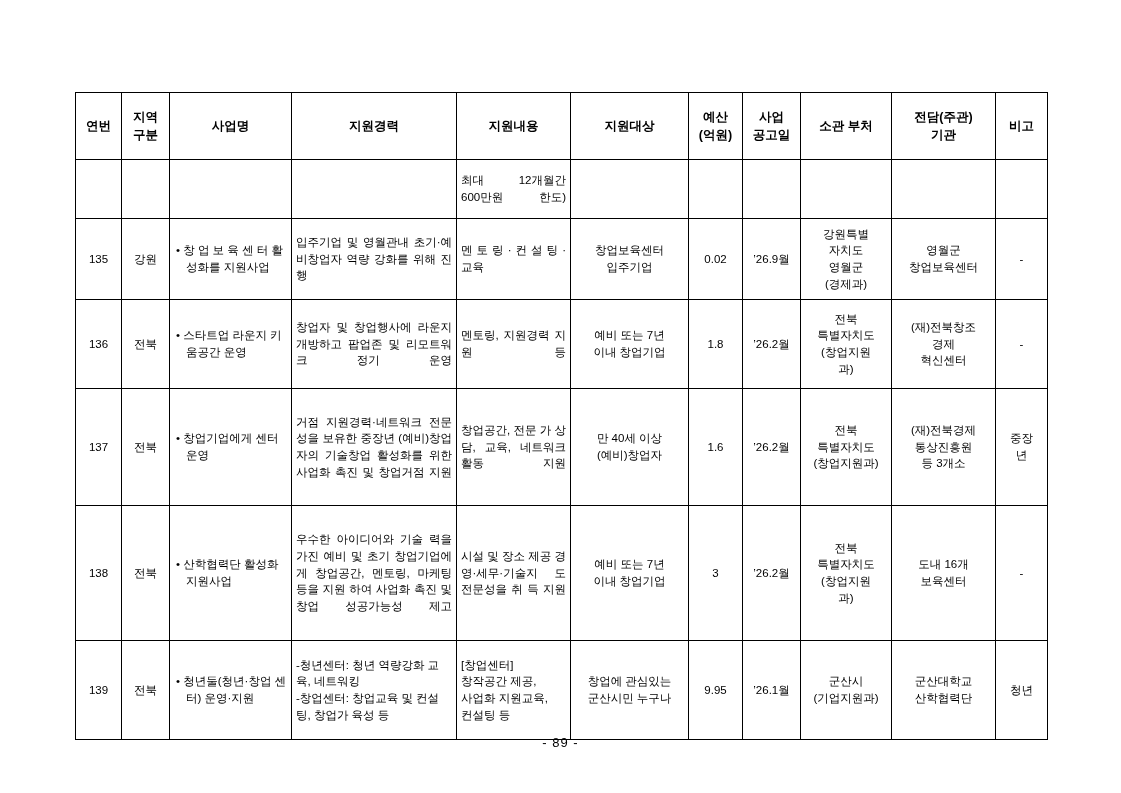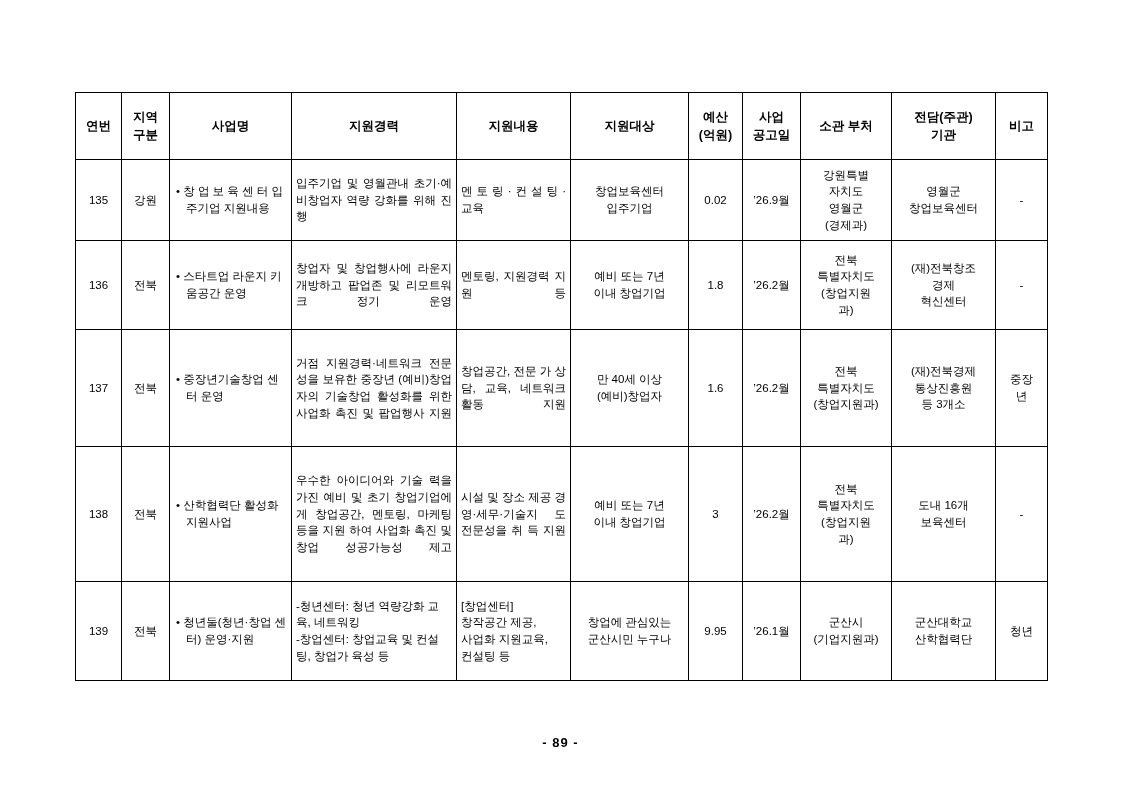--- a/index.html
+++ b/index.html
@@ -88,21 +88,20 @@
   .row-139 td { height: 92px; }
 
   .pager {
     position: absolute;
     left: 0;
     top: 735px;
     width: 1121px;
     text-align: center;
     font-size: 13px;
     letter-spacing: 1px;
-    font-weight: bold;
   }
 </style>
 </head>
 <body>
 
 <div class="page">
 
   <div class="table-wrap">
     <table class="grant-table">
       <colgroup>
@@ -139,26 +138,42 @@
           </th>
           <th>소관 부처</th>
           <th>
             <div>전담(주관)</div>
             <div>기관</div>
           </th>
           <th>비고</th>
         </tr>
       </thead>
       <tbody>
+        <tr class="cont-row">
+          <td></td>
+          <td></td>
+          <td></td>
+          <td></td>
+          <td class="center">
+            <span class="cont-text">최대  12개월간</span>
+            <span class="cont-text">600만원 한도)</span>
+          </td>
+          <td></td>
+          <td></td>
+          <td></td>
+          <td></td>
+          <td></td>
+          <td></td>
+        </tr>
 
         <tr class="row-135">
           <td class="center">135</td>
           <td class="center">강원</td>
           <td class="left">
-              <span class="biz-name">• 창 업 보 육 센 터 입주기업 지원내용</span>
+              <span class="biz-name">• 창 업 보 육 센 터 활성화를 지원사업</span>
             </td>
           <td class="justify">입주기업   및   영월관내 초기·예비창업자    역량 강화를 위해 진행</td>
           <td class="justify">멘 토 링 · 컨 설 팅 · 교육</td>
           <td class="center">창업보육센터<br>입주기업</td>
           <td class="center">0.02</td>
           <td class="center">’26.9월</td>
           <td class="center">강원특별<br>자치도<br>영월군<br>(경제과)</td>
           <td class="center">영월군<br>창업보육센터</td>
           <td class="center">-</td>
         </tr>
@@ -176,23 +191,23 @@
           <td class="center">’26.2월</td>
           <td class="center">전북<br>특별자치도<br>(창업지원<br>과)</td>
           <td class="center">(재)전북창조<br>경제<br>혁신센터</td>
           <td class="center">-</td>
         </tr>
 
         <tr class="row-137">
           <td class="center">137</td>
           <td class="center">전북</td>
           <td class="left">
-              <span class="biz-name">• 중장년기술창업 센터 운영</span>
-            </td>
-          <td class="justify">거점  지원경력·네트워크 전문성을 보유한 중장년 (예비)창업자의  기술창업 활성화를   위한   사업화 촉진 및 팝업행사 지원</td>
+              <span class="biz-name">• 창업기업에게 센터 운영</span>
+            </td>
+          <td class="justify">거점  지원경력·네트워크 전문성을 보유한 중장년 (예비)창업자의  기술창업 활성화를   위한   사업화 촉진 및 창업거점 지원</td>
           <td class="justify">창업공간,    전문 가    상담,    교육, 네트워크     활동 지원</td>
           <td class="center">만 40세 이상<br>(예비)창업자</td>
           <td class="center">1.6</td>
           <td class="center">’26.2월</td>
           <td class="center">전북<br>특별자치도<br>(창업지원과)</td>
           <td class="center">(재)전북경제<br>통상진흥원<br>등 3개소</td>
           <td class="center">중장<br>년</td>
         </tr>
 
         <tr class="row-138">

